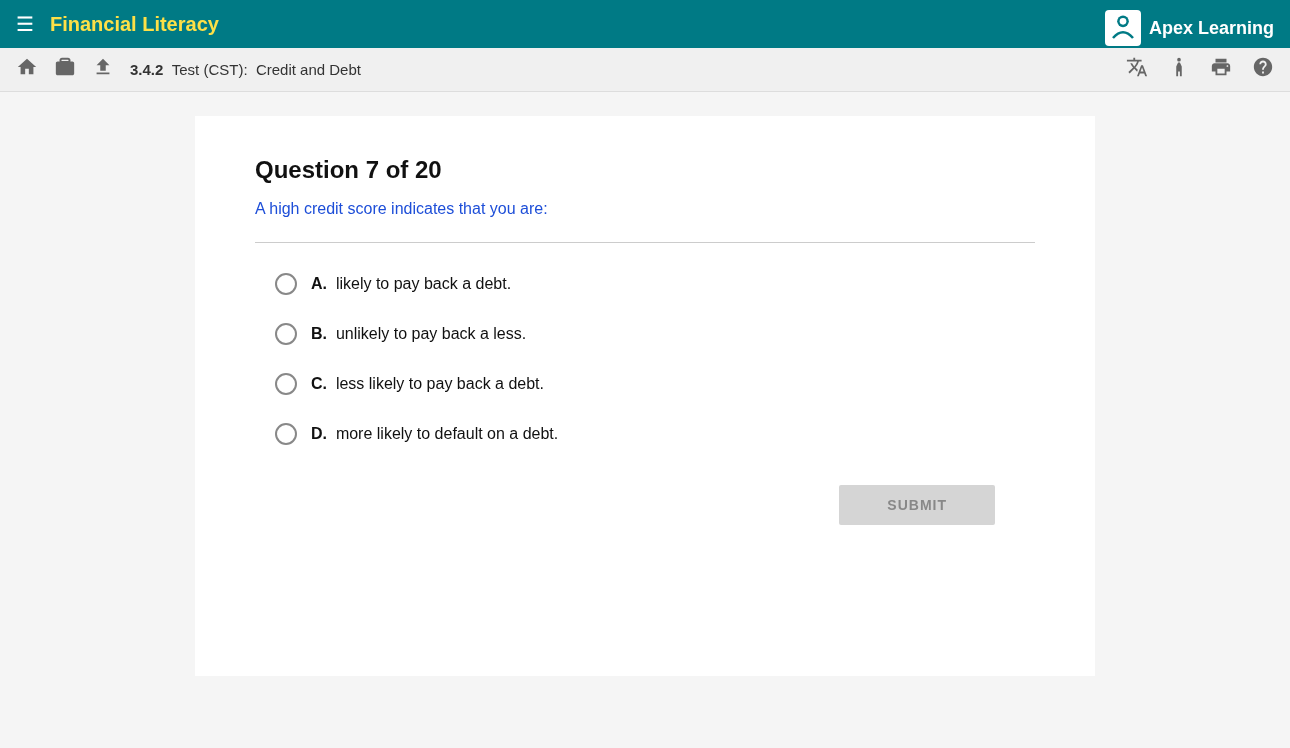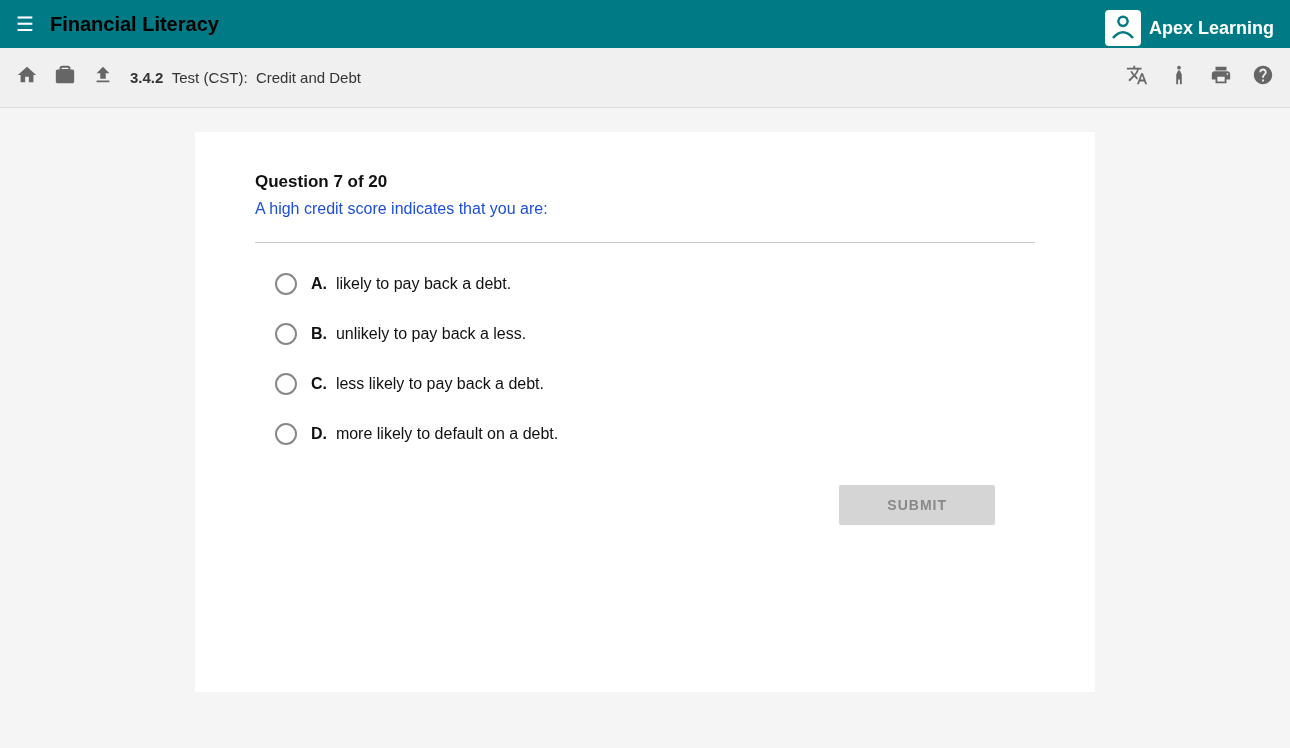--- a/index.html
+++ b/index.html
@@ -18,21 +18,21 @@
       display: flex;
       align-items: center;
       gap: 16px;
     }
     .hamburger-icon {
       color: white;
       font-size: 20px;
       cursor: pointer;
     }
     .course-title {
-      color: #000000;
+      color: #fde047;
       font-size: 20px;
       font-weight: bold;
     }
     .apex-logo {
       display: flex;
       align-items: center;
       gap: 8px;
       color: white;
       font-size: 18px;
       font-weight: bold;
@@ -47,21 +47,21 @@
       align-items: center;
       justify-content: center;
       color: #007a85;
       font-weight: bold;
       font-size: 14px;
     }
 
     
     .secondary-nav {
       background: #f0f0f0;
-      height: 60px;
+      height: 44px;
       display: flex;
       align-items: center;
       padding: 0 16px;
       justify-content: space-between;
       border-bottom: 1px solid #ddd;
     }
     .nav-left {
       display: flex;
       align-items: center;
       gap: 16px;
@@ -91,24 +91,24 @@
     .main-content {
       background: white;
       margin: 24px auto;
       max-width: 900px;
       padding: 40px 60px;
       min-height: 560px;
       position: relative;
     }
 
     .question-header {
-      font-size: 17px;
+      font-size: 24px;
       font-weight: bold;
       color: #111;
-      margin-bottom: 8px;
+      margin-bottom: 16px;
     }
 
     .question-text {
       font-size: 16px;
       color: #1d4ed8;
       margin-bottom: 24px;
     }
 
     .divider {
       border: none;

